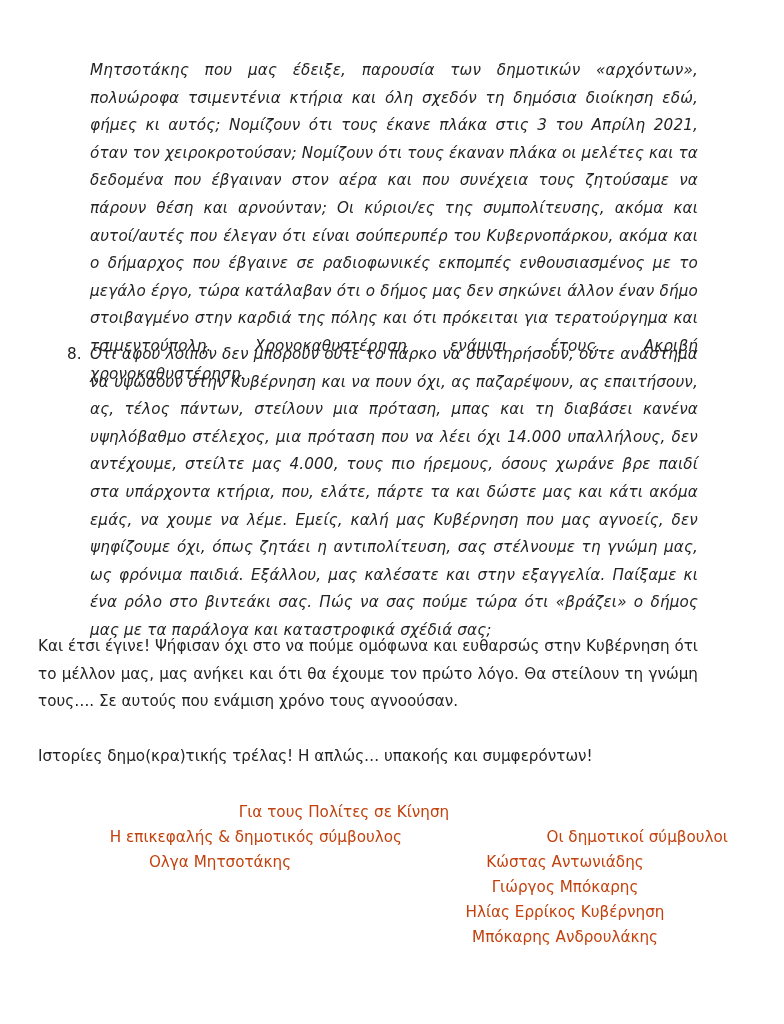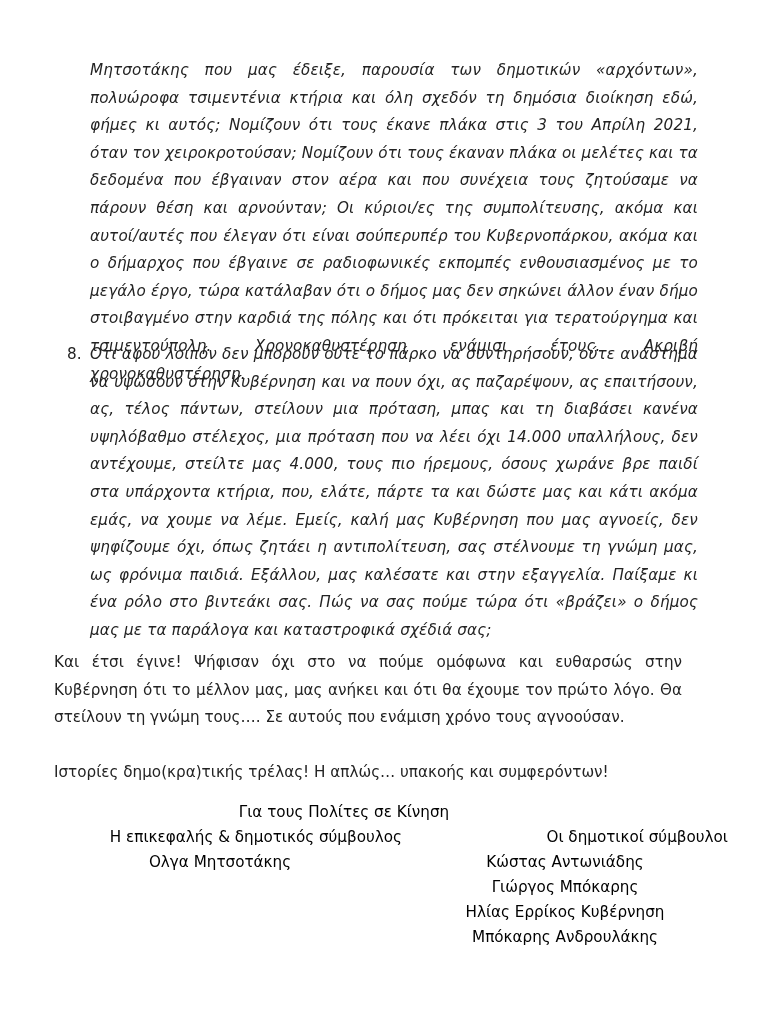--- a/index.html
+++ b/index.html
@@ -69,39 +69,39 @@
   }
 
   
   .closing {
     position: absolute;
     left: 38px;
     top: 633px;
     width: 660px;
   }
   .closing p {
-    margin: 16px;
+    margin: 0;
     font-size: 15.2px;
     line-height: 27.6px;
     text-align: justify;
     color: #232323;
   }
   .closing p.spacer-before {
     margin-top: 27.6px;
   }
 
   
   .sig-area {
     position: absolute;
     left: 38px;
     top: 800px;
     width: 700px;
     font-size: 15.2px;
     line-height: 25px;
-    color: #000000;
+    color: #c2410c;
   }
   .sig-org {
     text-align: center;
     width: 100%;
     padding-right: 88px;
     box-sizing: border-box;
   }
   .sig-columns {
     display: flex;
     align-items: flex-start;

